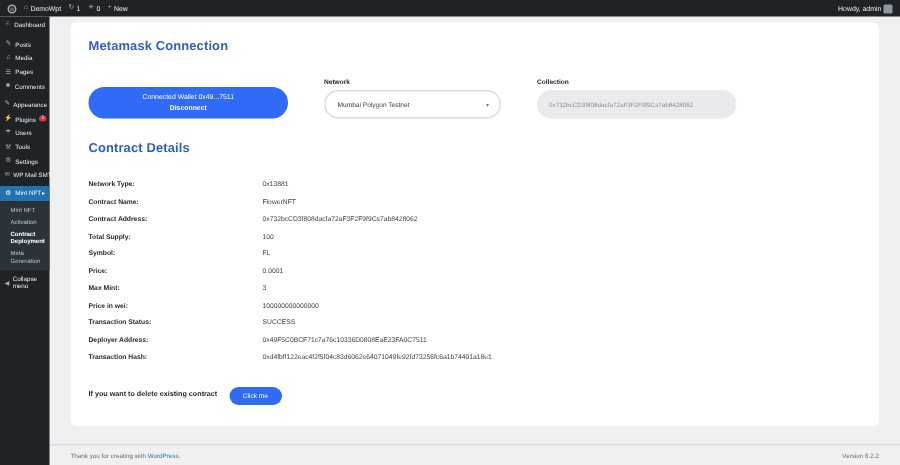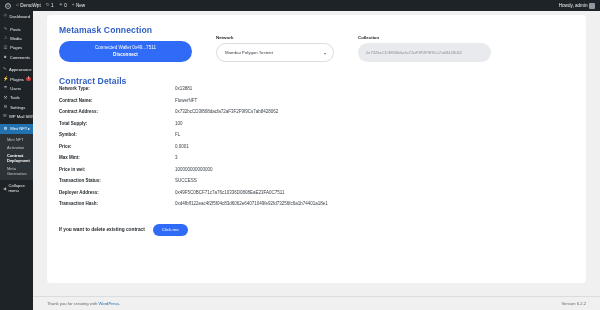--- a/index.html
+++ b/index.html
@@ -63,21 +63,21 @@
     position: absolute; top: 11px; left: 33px; right: 0; bottom: 0;
     background: #f0f0f1; overflow: hidden;
   }
   .card {
     margin: 4px 14px 0 14px; background: #fff;
     border-radius: 4px; padding: 10px 12px 14px 12px;
     min-height: 268px;
   }
   h2.section-title {
     color: #2e5fc3; font-size: 8.6px; font-weight: bold;
-    letter-spacing: 0.1px; margin-bottom: 0;
+    letter-spacing: 0.1px; margin-bottom: 17px;
   }
   h2.section-title.second { margin-top: 14px; }
 
   .conn-row { display: flex; align-items: flex-end; gap: 24px; }
 
   .connect-btn {
     width: 133px; height: 21px; border-radius: 11px;
     background: #2f6bf6; color: #fff; border: none;
     display: flex; flex-direction: column; align-items: center; justify-content: center;
     font-size: 4.6px; line-height: 1.5; cursor: pointer;

